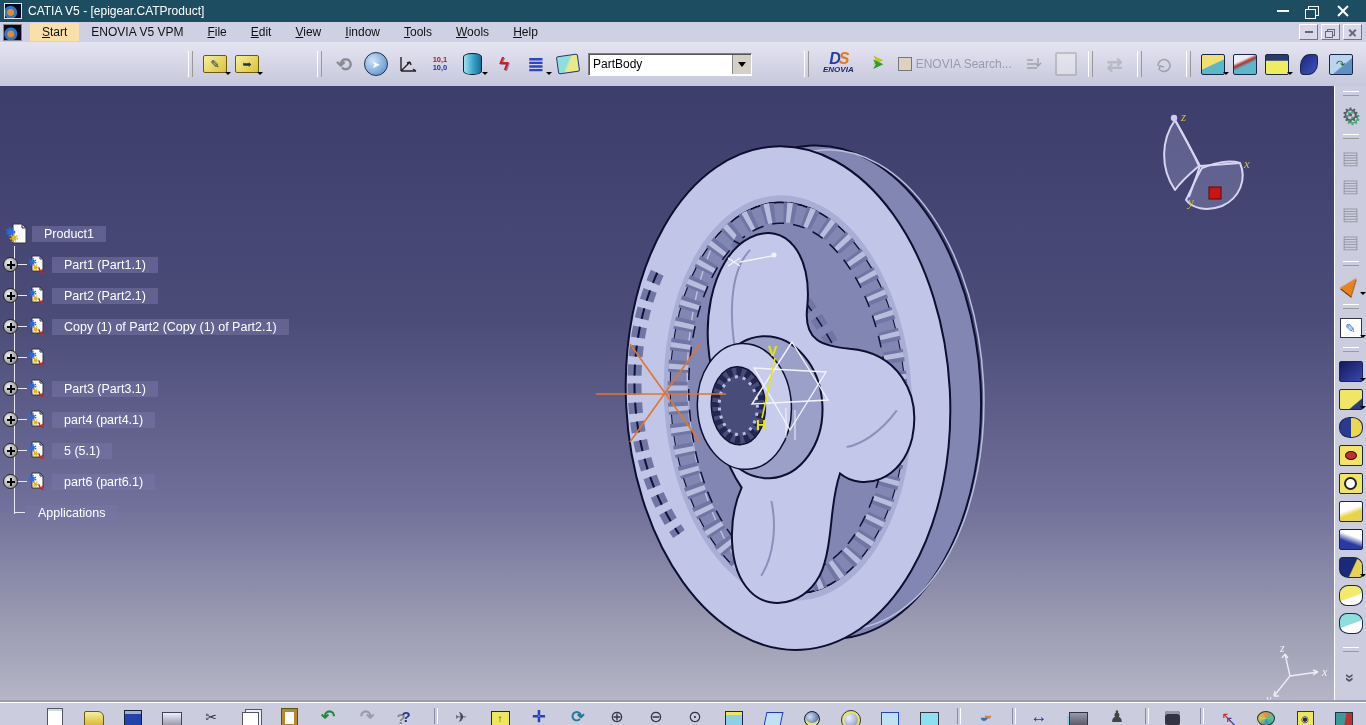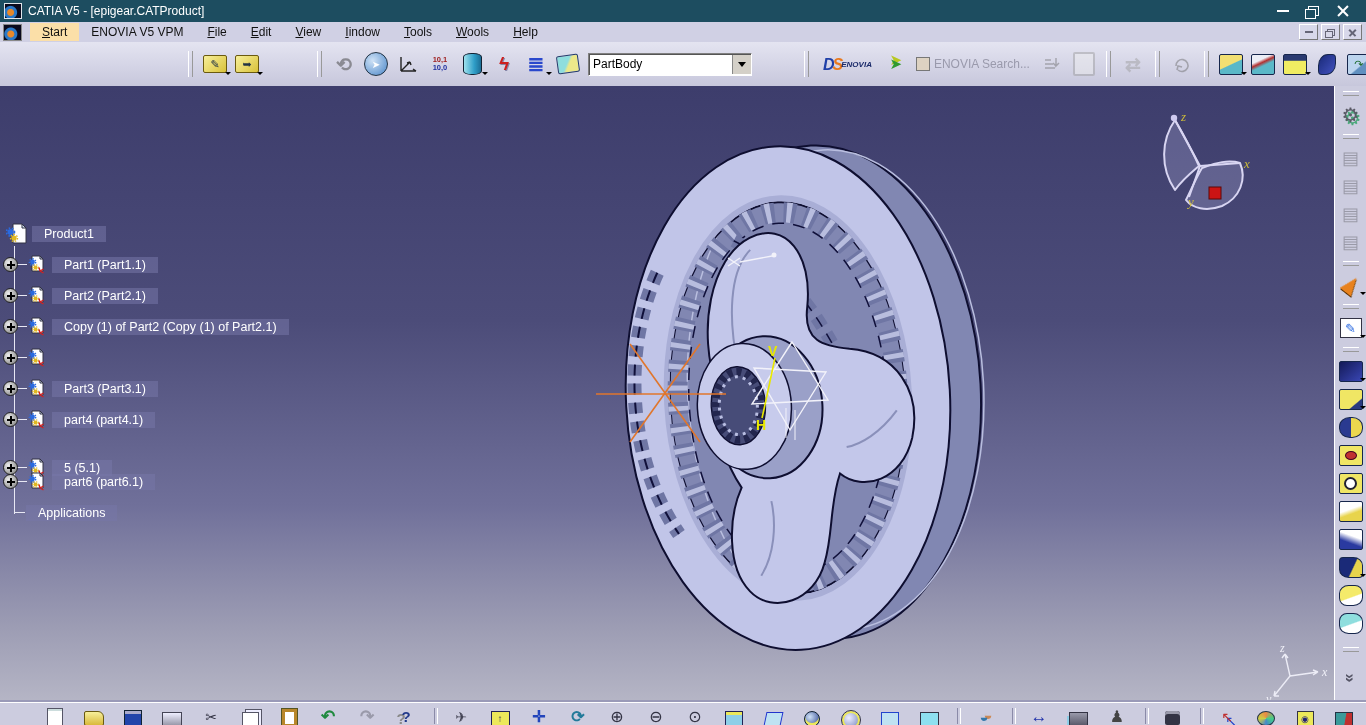--- a/index.html
+++ b/index.html
@@ -52,21 +52,21 @@
   .g-list::before{content:"≣";color:#2a48cc;font-size:20px;font-weight:bold;}
   .dims{font-size:7.5px;font-weight:bold;line-height:8px;text-align:left;}
   .dims .r{color:#a02020;} .dims .b{color:#2030a0;}
   .cyl{width:17px;height:20px;background:linear-gradient(90deg,#9fe2ee,#2f9ec8 60%,#1c6e96);border:1px solid #123;border-radius:45%/18%;}
   .book{width:20px;height:16px;transform:rotate(-8deg);background:linear-gradient(120deg,#8fdede 45%,#ece88a 55%);border:1px solid #223a6a;border-radius:2px;}
   .combo{width:162px;height:21px;background:#fff;border:1px solid #808080;border-right-color:#fff;border-bottom-color:#fff;
          box-shadow:inset 1px 1px 0 #555;display:flex;align-items:center;font-size:12px;color:#000;flex:none;margin:0 4px;}
   .combo .val{flex:1;padding-left:4px;}
   .combo .drop{width:18px;height:19px;background:#d4d0c8;border-left:1px solid #888;display:flex;align-items:center;justify-content:center;}
   .combo .drop::after{content:"";border:4px solid transparent;border-top:5px solid #000;margin-top:4px;}
-  .dslogo{display:flex;flex-direction:row;align-items:center;line-height:11px;margin:0 8px;flex:none;}
+  .dslogo{display:flex;flex-direction:column;align-items:center;line-height:11px;margin:0 8px;flex:none;}
   .dslogo .ds{font-style:italic;font-weight:bold;font-size:16px;letter-spacing:-2px;}
   .dslogo .ds b{color:#2040a8;} .dslogo .ds i{color:#e8791e;}
   .dslogo .nm{font-size:8px;font-weight:bold;color:#1a2a6a;font-style:italic;}
   .g-green::before{content:"➤";color:#2f9a2f;font-size:15px;text-shadow:0 -4px 0 #b8c820;}
   .chk{width:12px;height:12px;background:#ddd2c2;border:1px solid #777;margin:0 4px;flex:none;}
   .esearch{color:#9a9aac;font-size:12px;white-space:nowrap;margin-right:6px;}
   .grayico{opacity:.45;filter:grayscale(1);}
   .g-clip{width:18px;height:20px;border:2px solid #99a;border-radius:2px;background:#eee;}
   .g-swap::before{content:"⇄";font-size:19px;color:#99a;font-weight:bold;}
   .csq{width:22px;height:19px;border:1px solid #16264c;border-radius:2px;}
@@ -434,21 +434,21 @@
           <path d="M13 1 l3 3 h-3 z" fill="#cfe0f0" stroke="#334"></path>
         <circle cx="5.5" cy="7" r="2.4" fill="#2a6ae0"></circle>
           <circle cx="5.5" cy="7" r="3.2" fill="none" stroke="#2a6ae0" stroke-width="1.4" stroke-dasharray="1.4 1.5"></circle>
         <circle cx="8.5" cy="12.5" r="2" fill="#e0b820"></circle>
           <circle cx="8.5" cy="12.5" r="2.8" fill="none" stroke="#e0b820" stroke-width="1.2" stroke-dasharray="1.3 1.4"></circle>
         <path d="M13 16 l3.5 -2 M13 16 l3.5 2 M13 16 l-1 -3.5" stroke="#d42222" stroke-width="1.4"></path>
       </svg>
       <span class="tlabel" style="margin-left:52px">part4 (part4.1)</span>
     </div>
 
-    <div class="trow" style="top:234px">
+    <div class="trow" style="top:217px">
       <div class="stub"></div>
         <div class="expander"></div>
       <svg class="ticon" style="left:27px" width="20" height="20" viewBox="0 0 20 20">
         <path d="M5 1 h8 l3 3 v12 h-11 z" fill="#fdfdff" stroke="#334"></path>
           <path d="M13 1 l3 3 h-3 z" fill="#cfe0f0" stroke="#334"></path>
         <circle cx="5.5" cy="7" r="2.4" fill="#2a6ae0"></circle>
           <circle cx="5.5" cy="7" r="3.2" fill="none" stroke="#2a6ae0" stroke-width="1.4" stroke-dasharray="1.4 1.5"></circle>
         <circle cx="8.5" cy="12.5" r="2" fill="#e0b820"></circle>
           <circle cx="8.5" cy="12.5" r="2.8" fill="none" stroke="#e0b820" stroke-width="1.2" stroke-dasharray="1.3 1.4"></circle>
         <path d="M13 16 l3.5 -2 M13 16 l3.5 2 M13 16 l-1 -3.5" stroke="#d42222" stroke-width="1.4"></path>

